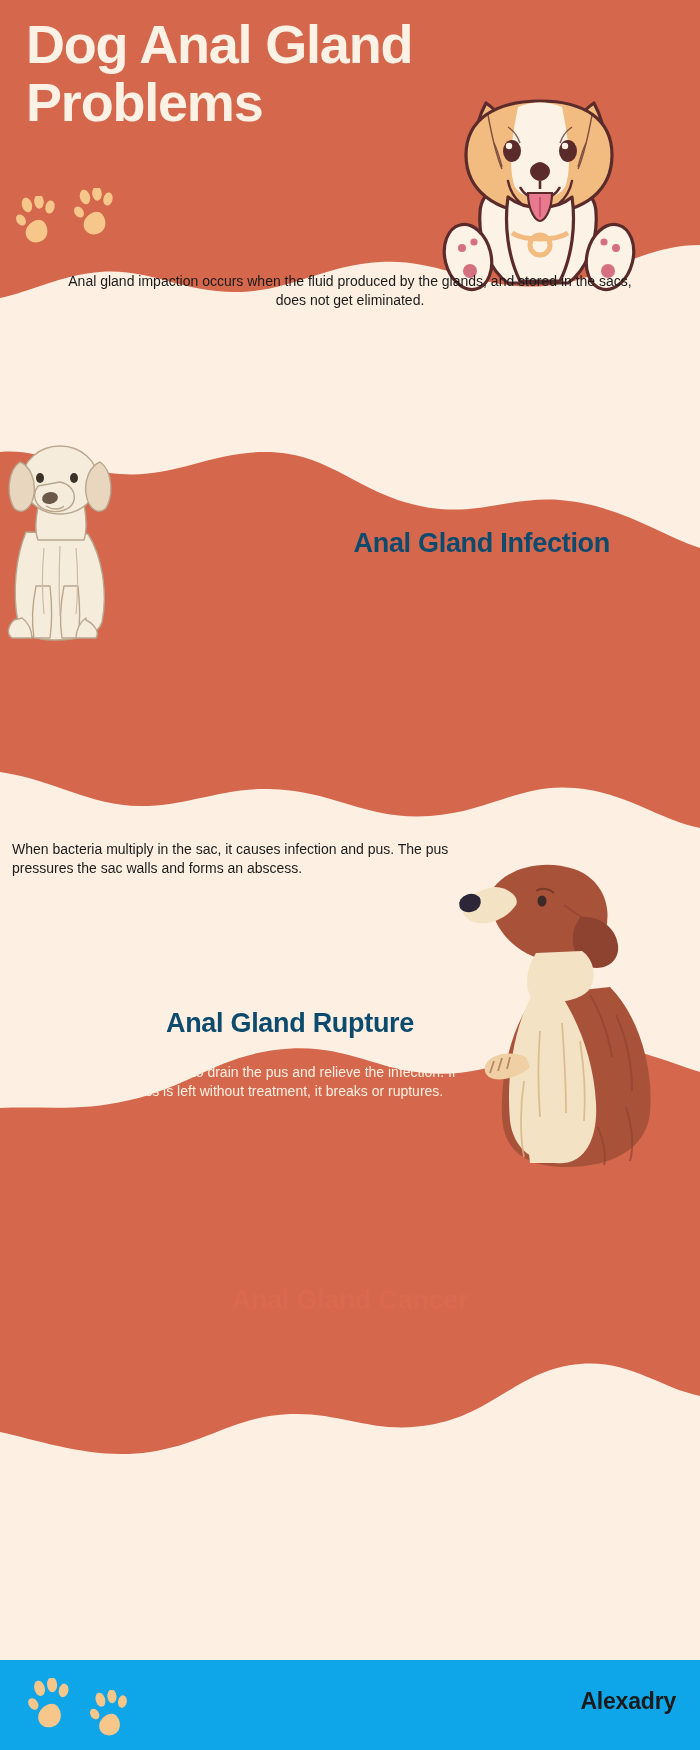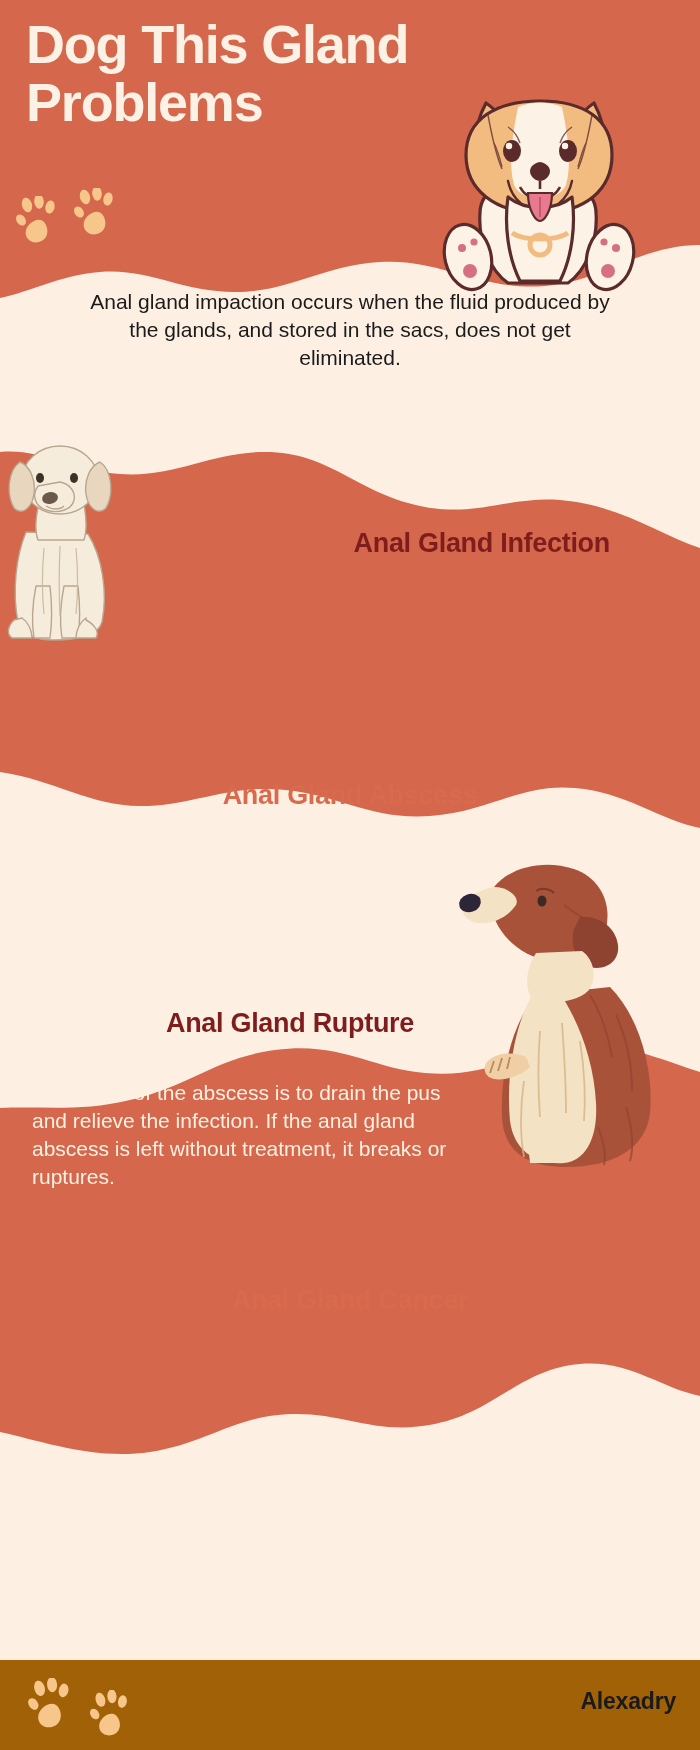--- a/index.html
+++ b/index.html
@@ -31,28 +31,28 @@
     position: absolute;
     box-sizing: border-box;
   }
   .sec h2 {
     margin: 0 0 14px 0;
     font-size: 27px;
     font-weight: 800;
     letter-spacing: -0.3px;
   }
   .sec p {
-    margin: 16px;
-    font-size: 21px;
+    margin: 0;
+    font-size: 14px;
     line-height: 1.33;
     font-weight: 400;
   }
   .on-cream h2 { color: #d96a4d; }
   .on-cream p  { color: #1b1b1b; }
-  .on-rust h2  { color: #7f1d1d; }
+  .on-rust h2  { color: #0c4a6e; }
   .on-rust p   { color: #fbf0e2; }
 
   .ta-center { text-align: center; }
   .ta-right  { text-align: right; }
   .ta-left   { text-align: left; }
 
   
   #title-block {
     position: absolute;
     left: 26px;
@@ -67,21 +67,21 @@
     color: #fbf1e4;
     letter-spacing: -1.2px;
   }
   
   #footer-bar {
     position: absolute;
     left: 0;
     bottom: 0;
     width: 700px;
     height: 90px;
-    background: #a16207;
+    background: #0ea5e9;
   }
   #footer-brand {
     position: absolute;
     right: 24px;
     top: 28px;
     font-size: 23px;
     font-weight: 800;
     color: #1a1a1a;
     letter-spacing: -0.2px;
   }
@@ -133,21 +133,21 @@
       C660,1388 630,1360 580,1364
       C520,1369 495,1412 435,1424
       C375,1436 345,1412 290,1414
       C235,1416 205,1444 150,1452
       C95,1460 45,1442 0,1432 Z"></path>
 
     <rect x="0" y="1660" width="700" height="90" fill="#d4674c"></rect>
   </svg>
 
   <div id="title-block">
-    <h1 class="title-text">Dog This Gland Problems</h1>
+    <h1 class="title-text">Dog Anal Gland Problems</h1>
   </div>
 
   <svg class="paw" style="left:14px; top:196px;" width="46" height="50" viewBox="0 0 46 50" xmlns="http://www.w3.org/2000/svg">
     <g fill="#f7c68a">
       <ellipse cx="13" cy="9" rx="5" ry="7.5" transform="rotate(-16 13 9)"></ellipse>
       <ellipse cx="25" cy="5.5" rx="4.8" ry="7.2" transform="rotate(-4 25 5.5)"></ellipse>
       <ellipse cx="36" cy="11" rx="4.6" ry="6.6" transform="rotate(12 36 11)"></ellipse>
       <ellipse cx="7" cy="24" rx="4.4" ry="6" transform="rotate(-34 7 24)"></ellipse>
       <path d="M30,26 C36,33 34,44 25,46 C17,48 10,42 12,34 C14,27 24,20 30,26 Z"></path>
     </g>
@@ -251,22 +251,22 @@
       <path d="M42,112 C40,134 40,158 42,178"></path>
       <path d="M58,110 C57,134 57,160 58,180"></path>
       <path d="M74,112 C76,134 76,158 74,178"></path>
     </g>
   </svg>
 
   <div class="sec on-rust ta-right" style="left:120px; top:528px; width:490px;">
     <h2>Anal Gland Infection</h2>
   </div>
 
-  <div class="sec on-cream ta-center" style="left:60px; top:780px; width:580px;">
-    <h2>Anal Gland Abscess</h2>
+  <div class="sec on-cream ta-left" style="left:12px; top:840px; width:445px;">
+    <p>When bacteria multiply in the sac, it causes infection and pus. The pus pressures the sac walls and forms an abscess.</p>
   </div>
 
   <svg class="illus" style="left:440px; top:845px;" width="230" height="325" viewBox="0 0 230 325" xmlns="http://www.w3.org/2000/svg">
 
     <path d="M96,150 C74,176 60,224 62,272 C64,306 86,322 126,322 C172,322 206,304 210,268 C214,222 198,170 170,142 Z" fill="#a9523a"></path>
 
     <path d="M92,150 C74,182 66,232 70,276 C74,306 96,320 124,318 C146,316 158,292 156,258 C154,214 136,170 118,146 Z" fill="#f4e2c4"></path>
 
     <path d="M54,42 C70,22 104,14 134,24 C160,33 172,58 166,84 C160,108 136,120 110,116 C84,112 62,94 54,72 Z" fill="#a9523a"></path>
 

